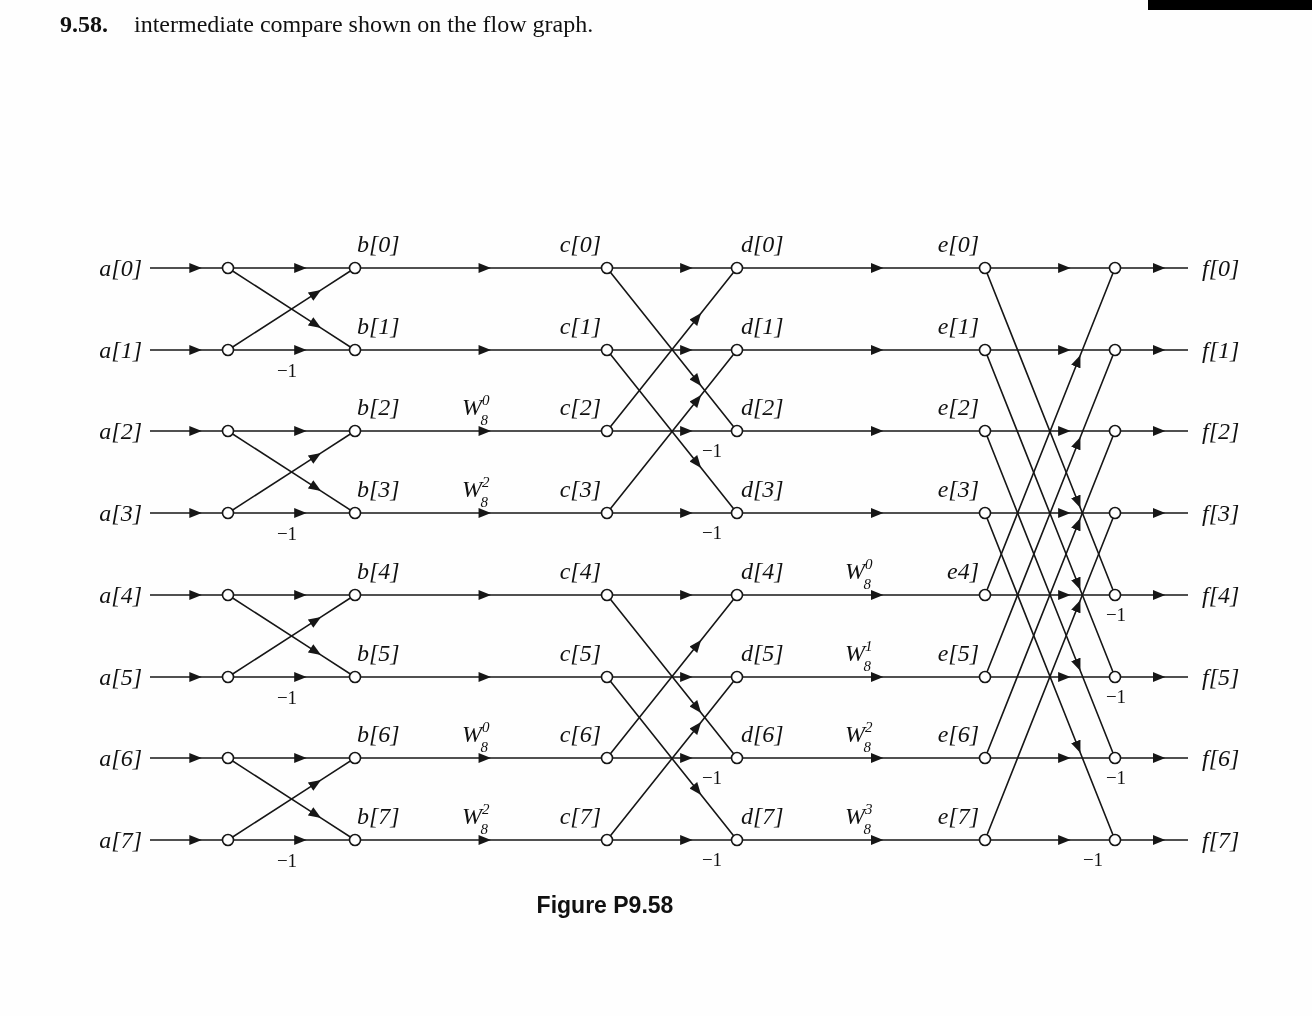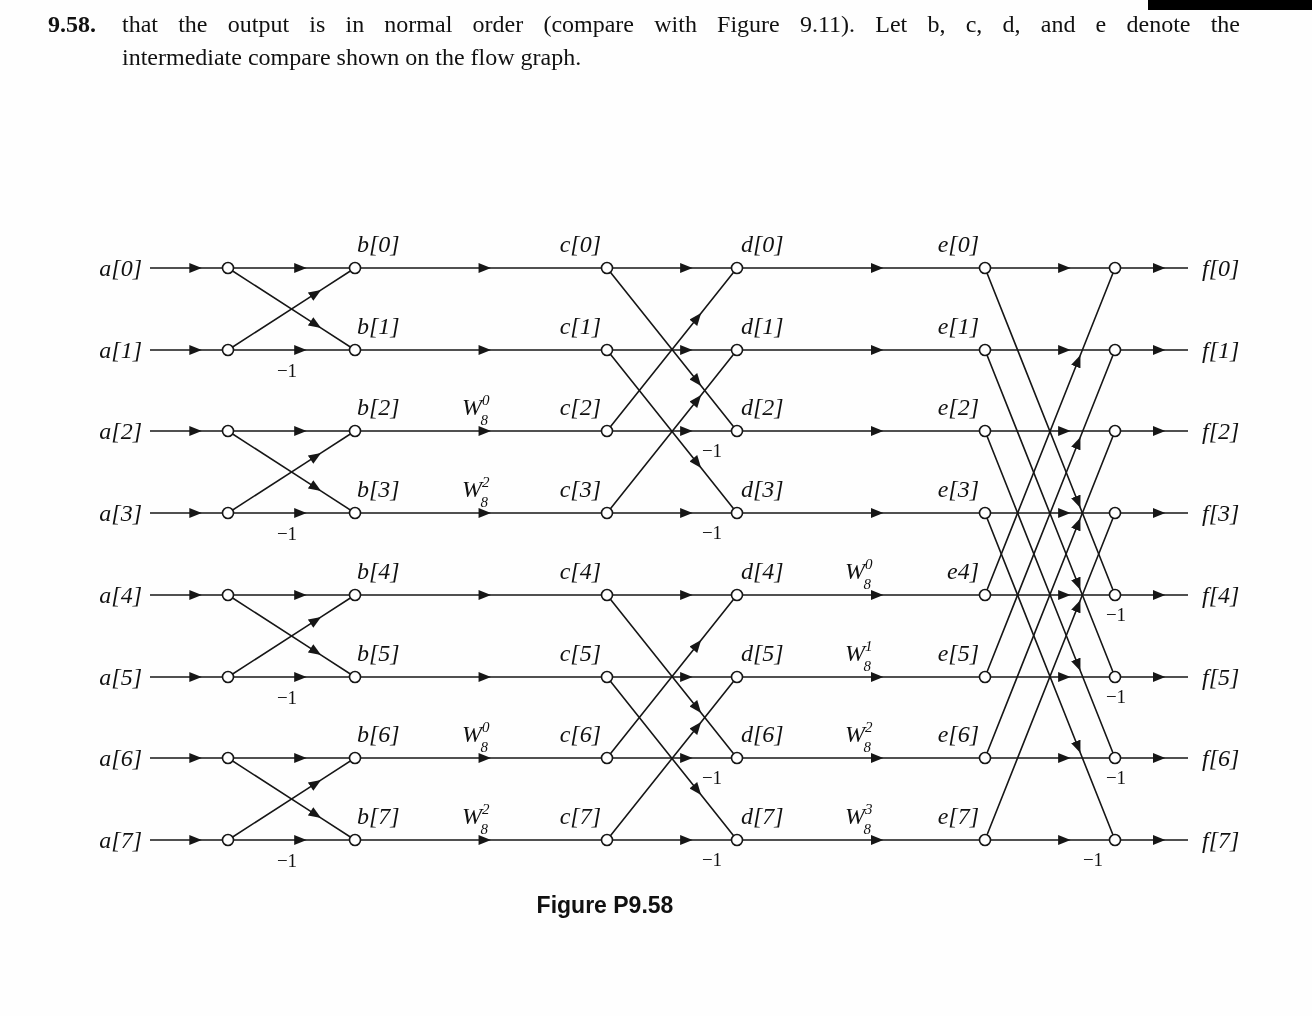--- a/index.html
+++ b/index.html
@@ -1,41 +1,40 @@
 <!DOCTYPE html>
 <html><head>
 <meta charset="utf-8">
 <style>
   html,body{margin:0;padding:0;}
   body{
     width:1312px;height:1016px;position:relative;background:#fefefe;
     font-family:"Liberation Serif",serif;color:#111;overflow:hidden;
   }
   .scan-bar{position:absolute;top:0;left:1148px;width:164px;height:10px;background:#000;}
-  .problem{position:absolute;top:8px;left:48px;width:1196px;display:flex;}
+  .problem{position:absolute;top:8px;left:60px;width:1196px;display:flex;}
   .pnum{width:74px;font-weight:bold;font-size:24px;line-height:33px;flex:0 0 auto;}
   .ptext{width:1118px;font-size:24px;line-height:33px;}
   .pline.just{text-align:justify;text-align-last:justify;}
   svg#flow-svg{position:absolute;top:0;left:0;}
   .ln{fill:none;stroke:#161616;stroke-width:1.6;}
   .node{fill:#fff;stroke:#161616;stroke-width:1.6;}
   .lbl{font-family:"Liberation Serif",serif;font-style:italic;font-size:24px;fill:#111;}
   .ss{font-size:15px;}
   .neg{font-family:"Liberation Serif",serif;font-style:normal;font-size:19px;fill:#111;}
   .caption{font-family:"Liberation Sans",sans-serif;font-weight:bold;font-size:23px;fill:#111;}
 </style>
 </head>
 <body>
 
 <div class="scan-bar"></div>
 
 <div class="problem">
   <div class="pnum">9.58.</div>
   <div class="ptext">
-    <div class="pline just">that the output is in normal order (compare with Figure 9.11). Let b, c, d, and e denote the</div>
     <div class="pline">intermediate compare shown on the flow graph.</div>
   </div>
 </div>
 
 <svg id="flow-svg" width="1312" height="1016" viewBox="0 0 1312 1016" xmlns="http://www.w3.org/2000/svg">
     <defs>
       <marker id="arr" viewBox="0 0 10 8" refX="6" refY="4" markerWidth="13" markerHeight="10" markerUnits="userSpaceOnUse" orient="auto">
         <path d="M0,0 L10,4 L0,8 Z" fill="#161616"></path>
       </marker>
     </defs>

